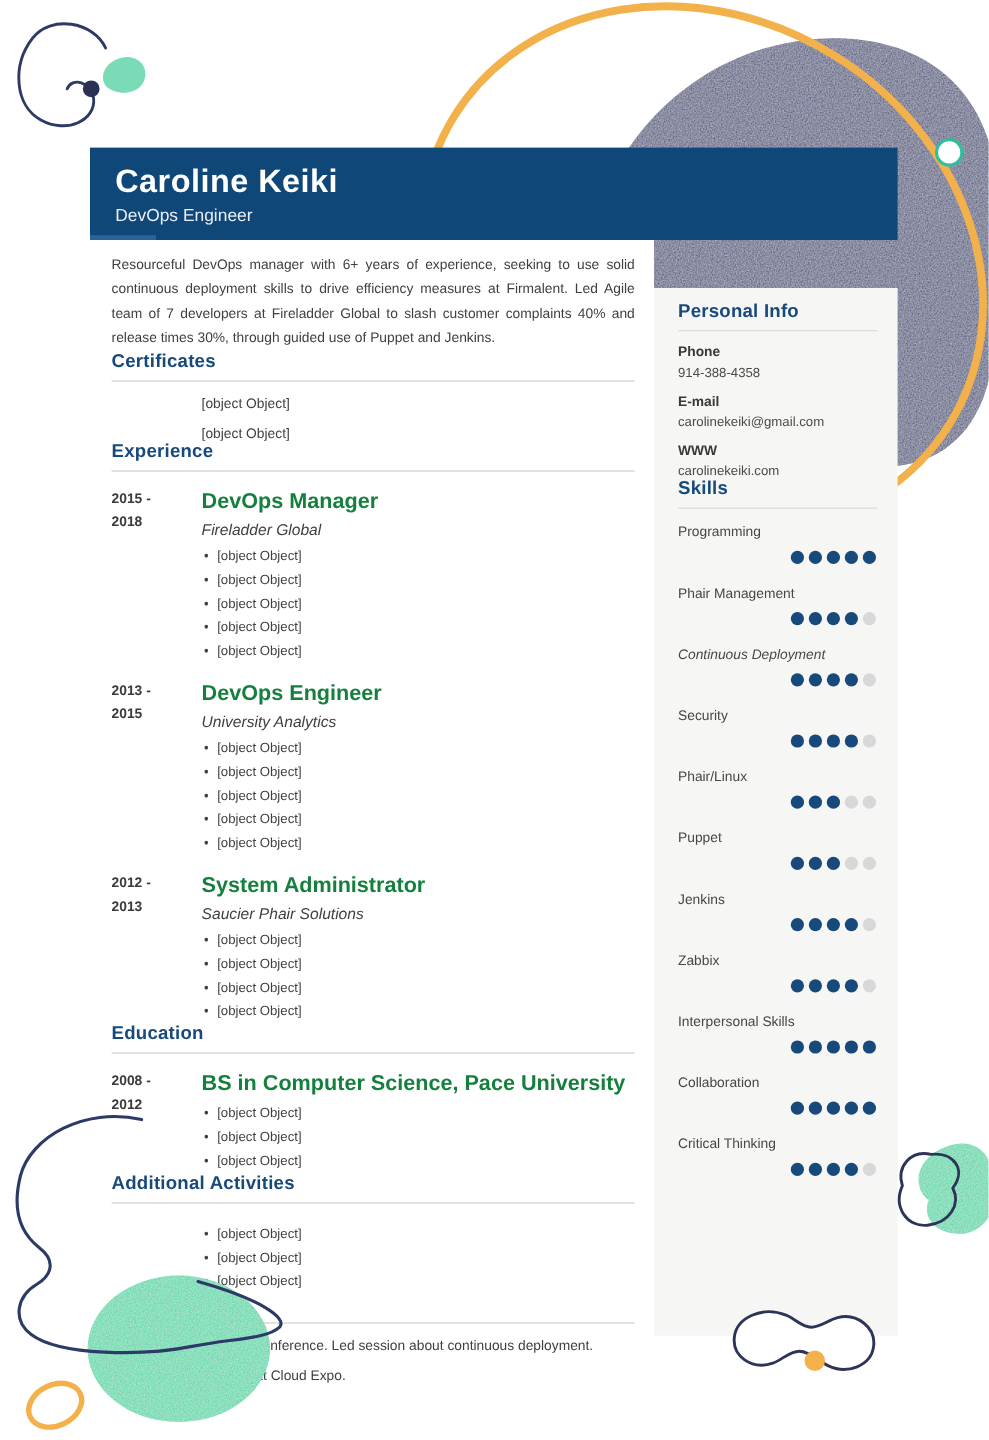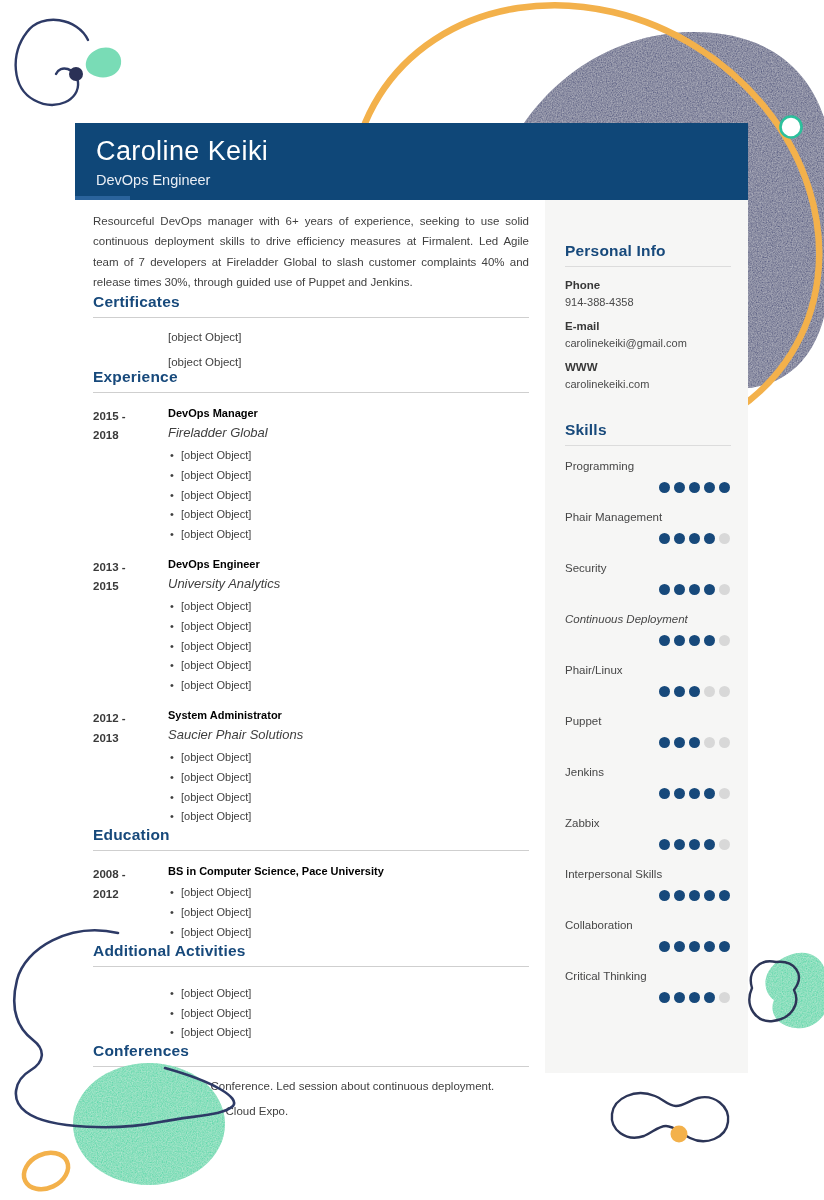--- a/index.html
+++ b/index.html
@@ -8,39 +8,39 @@
   #canvas { position:relative; width:824px; height:1200px; overflow:hidden; background:#fff; margin:0 auto; }
 
   svg.deco { position:absolute; left:0; top:0; width:824px; height:1200px; pointer-events:none; }
   #deco-back { z-index:0; }
   #deco-front { z-index:2; }
 
   
   #sheet { position:absolute; left:75px; top:123px; width:673px; z-index:1; }
 
   #hdr { position:relative; height:77px; background:var(--header-bg); padding:13px 0 0 21px; }
-  #hdr .name { color:#fff; font-size:27px; font-weight:normal; letter-spacing:.4px; }
+  #hdr .name { color:#fff; font-size:27px; font-weight:bold; letter-spacing:.4px; }
   #hdr .role { color:#e9eef5; font-size:14.5px; margin-top:5px; }
   #hdr .accent { position:absolute; left:0; bottom:0; width:55px; height:4px; background:#2a639c; }
 
-  #cols { display:flex; align-items:flex-start; }
+  #cols { display:flex; align-items:center; }
   #main { width:470px; background:#fff; min-height:860px; padding:11px 16px 0 18px; }
   #side { width:203px; background:var(--sidebar-bg); height:873px; padding:11px 17px 0 20px; }
 
   .summary { font-size:11.5px; line-height:1.78; color:var(--text); text-align:justify; }
 
   h2.sec { font-size:15.5px; font-weight:bold; color:var(--accent); 
            padding-bottom:6px; border-bottom:1px solid var(--rule); letter-spacing:.2px; }
-  #side h2.sec { border-bottom-color:#dcdcdc; margin-top:31px; }
+  #side h2.sec { border-bottom-color:#dcdcdc; margin-top:0; }
 
   .cert-item { margin:13px 0 0 75px; font-size:11.5px; color:var(--text); }
 
   .entry { display:grid; grid-template-columns:75px 1fr; margin-top:14px; }
   .entry .dates { font-size:11.5px; font-weight:bold; color:#3a3a3a; line-height:1.7; }
-  .entry .jtitle { font-size:11px; font-weight:bold; color:#000000; }
+  .entry .jtitle { font-size:18px; font-weight:bold; color:#15803d; }
   .entry .company { font-size:13px; font-style:italic; color:var(--text); margin-top:6px; }
 
   ul.bullets { list-style:none; margin-top:7px; }
   ul.bullets li { position:relative; font-size:11px; line-height:1.62; color:var(--text);
                   padding-left:13px; text-align:justify; margin-top:2px; }
   ul.bullets li::before { content:"•"; position:absolute; left:2px; top:0; color:var(--text); }
 
   .yr-row { display:grid; grid-template-columns:75px 1fr; margin-top:13px; }
   .yr-row .yr { font-size:11.5px; font-weight:bold; color:#3a3a3a; }
   .yr-row .yr-text { font-size:11.5px; color:var(--text); }
@@ -243,26 +243,26 @@
               <div class="sk-name">Programming</div>
               <div class="sk-dots"><span class="dot filled"></span><span class="dot filled"></span><span class="dot filled"></span><span class="dot filled"></span><span class="dot filled"></span></div>
             </div>
 
             <div class="skill">
               <div class="sk-name">Phair Management</div>
               <div class="sk-dots"><span class="dot filled"></span><span class="dot filled"></span><span class="dot filled"></span><span class="dot filled"></span><span class="dot"></span></div>
             </div>
 
             <div class="skill">
+              <div class="sk-name italic">Continuous Deployment</div>
+              <div class="sk-dots"><span class="dot filled"></span><span class="dot filled"></span><span class="dot filled"></span><span class="dot filled"></span><span class="dot"></span></div>
+            </div>
+
+            <div class="skill">
               <div class="sk-name">Security</div>
-              <div class="sk-dots"><span class="dot filled"></span><span class="dot filled"></span><span class="dot filled"></span><span class="dot filled"></span><span class="dot"></span></div>
-            </div>
-
-            <div class="skill">
-              <div class="sk-name italic">Continuous Deployment</div>
               <div class="sk-dots"><span class="dot filled"></span><span class="dot filled"></span><span class="dot filled"></span><span class="dot filled"></span><span class="dot"></span></div>
             </div>
 
             <div class="skill">
               <div class="sk-name">Phair/Linux</div>
               <div class="sk-dots"><span class="dot filled"></span><span class="dot filled"></span><span class="dot filled"></span><span class="dot"></span><span class="dot"></span></div>
             </div>
 
             <div class="skill">
               <div class="sk-name">Puppet</div>

